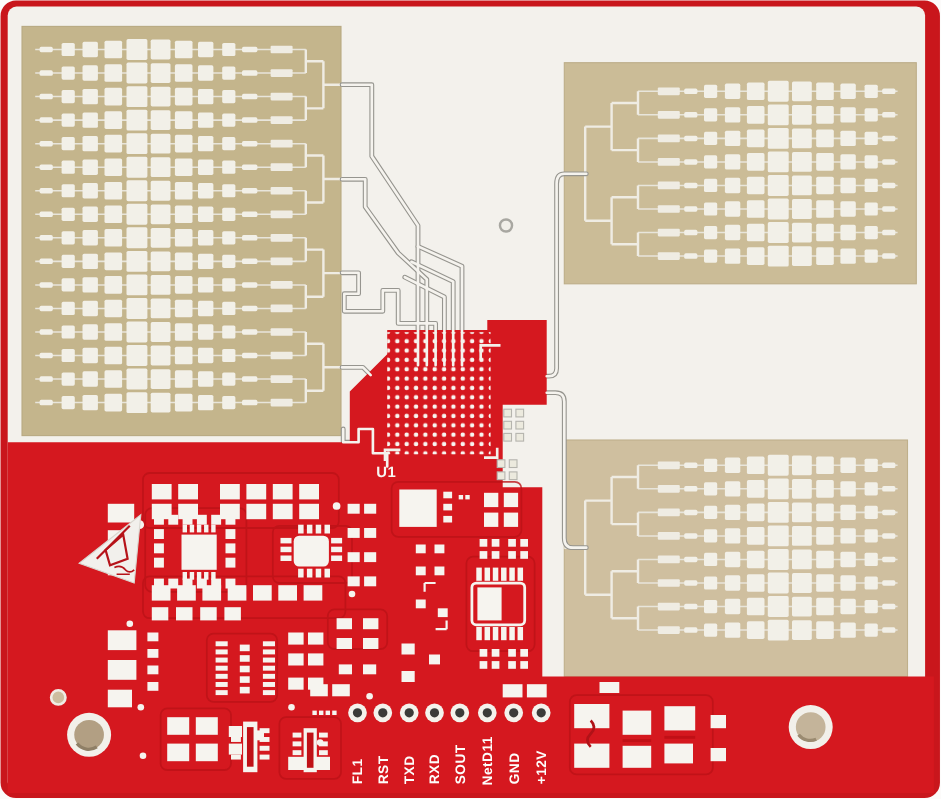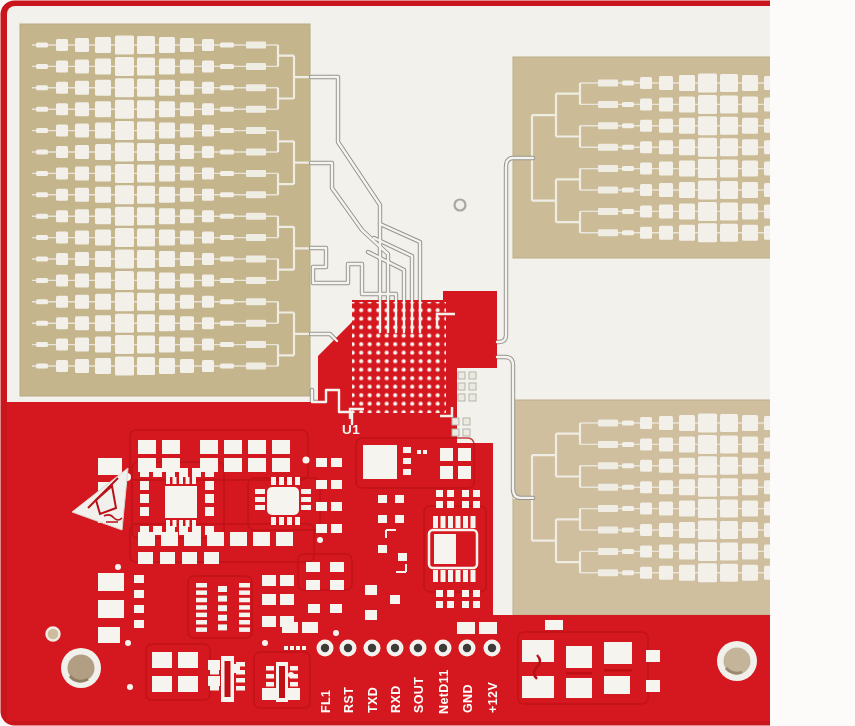--- a/index.html
+++ b/index.html
@@ -1,16 +1,16 @@
 <!DOCTYPE html>
 <html><head>
 <meta charset="utf-8">
 <style>
   html,body{margin:0;padding:0;background:#fcfbfa;}
-  .stage{width:770px;height:726px;position:relative;overflow:hidden;}
+  .stage{width:855px;height:726px;position:relative;overflow:hidden;}
   svg{display:block;}
   text{font-family:"Liberation Sans","DejaVu Sans",sans-serif;font-weight:bold;}
   .pinlabel{font-size:12.5px;fill:#fdfdfb;letter-spacing:.4px;}
   .chiplabel{font-size:13.5px;fill:#f7f6f2;letter-spacing:.5px;}
 </style>
 </head>
 <body>
 
 <div class="stage">
 <svg width="855" height="726" viewBox="0 0 855 726">

